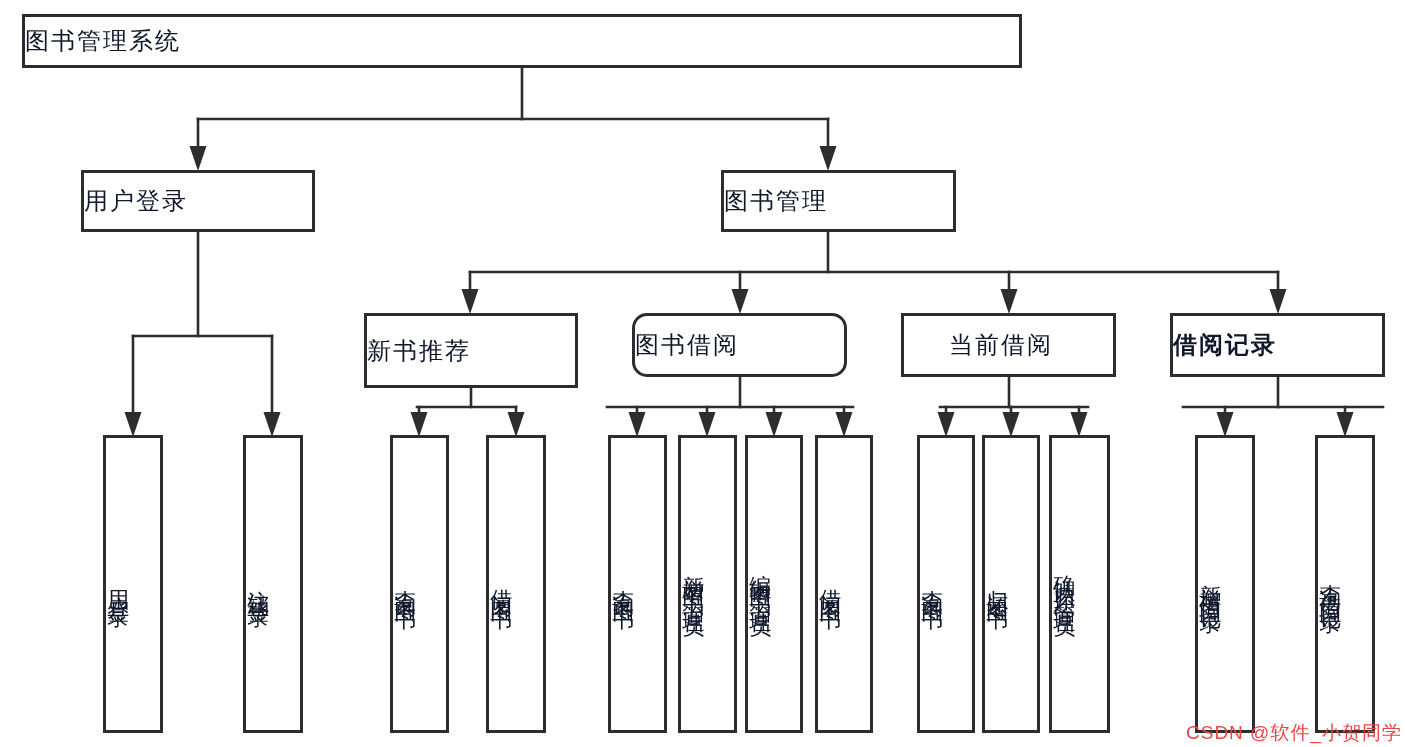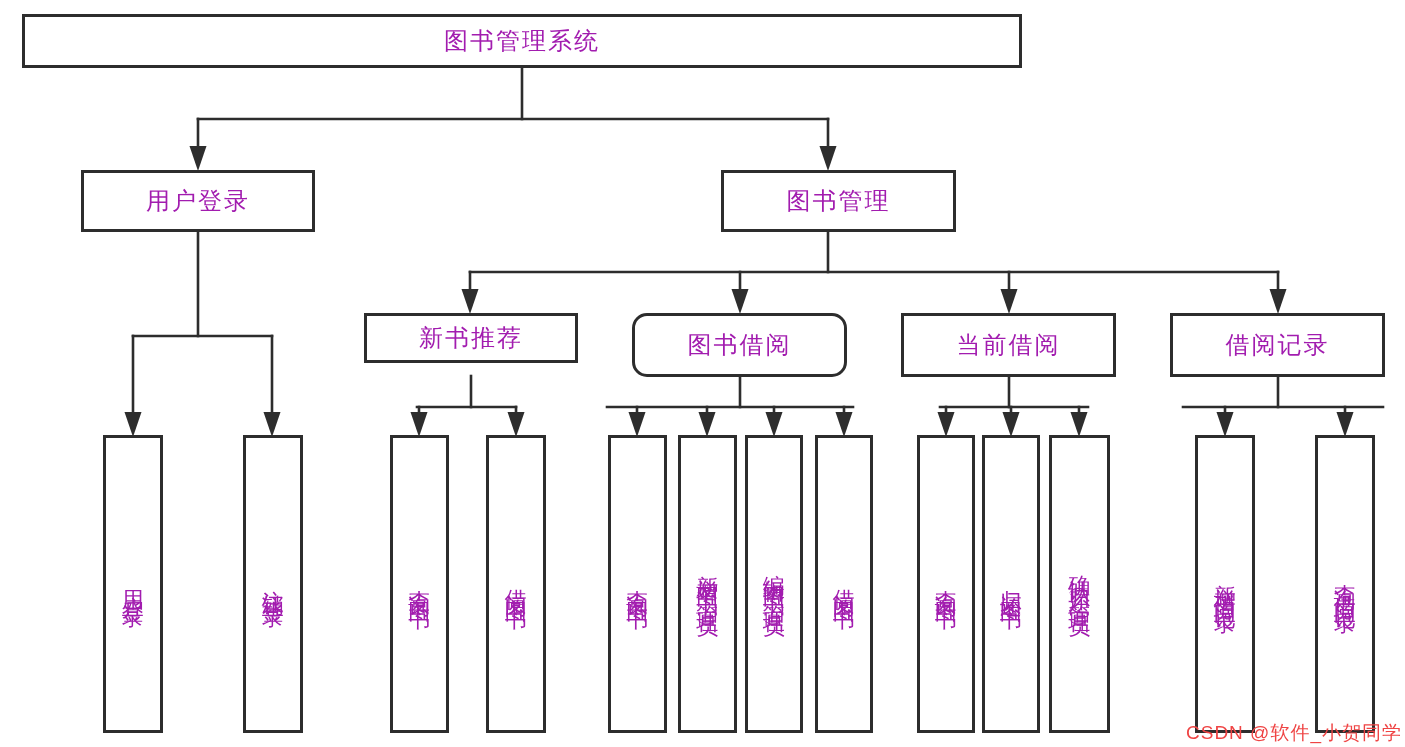--- a/index.html
+++ b/index.html
@@ -16,22 +16,21 @@
     left: 0; top: 0;
     width: 1405px; height: 747px;
   }
   .node {
     position: absolute;
     box-sizing: border-box;
     background: #ffffff;
     border: 3px solid #2d2d2d;
     display: flex;
     align-items: center;
-    justify-content: center;
-    color: #a21caf;
+    color: #0f172a;
   }
   .hnode span {
     font-size: 24px;
     letter-spacing: 2px;
     white-space: nowrap;
   }
   .leaf span {
     writing-mode: vertical-rl;
     text-orientation: mixed;
     font-size: 22px;
@@ -132,30 +131,30 @@
     <span>图书管理系统</span>
   </div>
 
   <div class="node hnode" style="left:81px; top:170px; width:234px; height:62px;">
     <span>用户登录</span>
   </div>
   <div class="node hnode" style="left:711px; top:170px; width:235px; height:62px;margin-left:10px;">
     <span>图书管理</span>
   </div>
 
-  <div class="node hnode" style="left:364px; top:313px; width:214px; height:50px;font-family:Liberation Serif, serif;">
+  <div class="node hnode" style="left:364px; top:313px; width:214px; height:75px;font-family:Liberation Serif, serif;">
     <span>新书推荐</span>
   </div>
   <div class="node hnode" style="left:632px; top:313px; width:215px; height:64px;border-radius:15px;">
     <span>图书借阅</span>
   </div>
-  <div class="node hnode" style="left:901px; top:313px; width:215px; height:64px;">
+  <div class="node hnode" style="left:901px; top:313px; width:215px; height:64px;padding-left:45px;">
     <span>当前借阅</span>
   </div>
-  <div class="node hnode" style="left:1170px; top:313px; width:215px; height:64px;">
+  <div class="node hnode" style="left:1170px; top:313px; width:215px; height:64px;font-weight:bold;">
     <span>借阅记录</span>
   </div>
 
   <div class="node leaf" style="left:103px; top:435px; width:60px; height:298px;">
     <span>用户登录</span>
   </div>
   <div class="node leaf" style="left:243px; top:435px; width:60px; height:298px;">
     <span>注销登录</span>
   </div>
 

